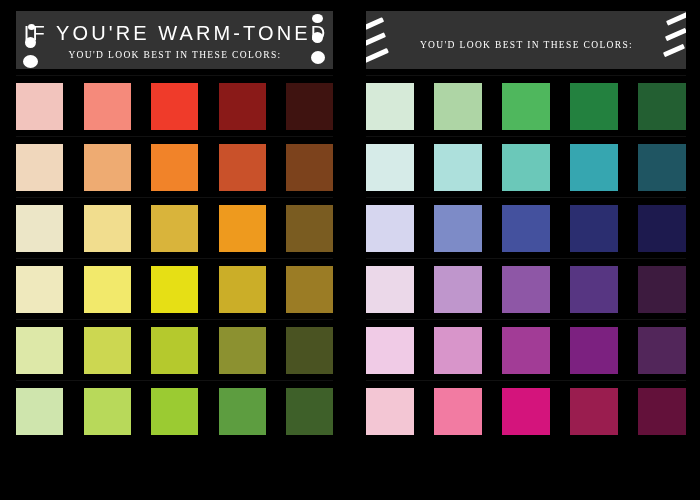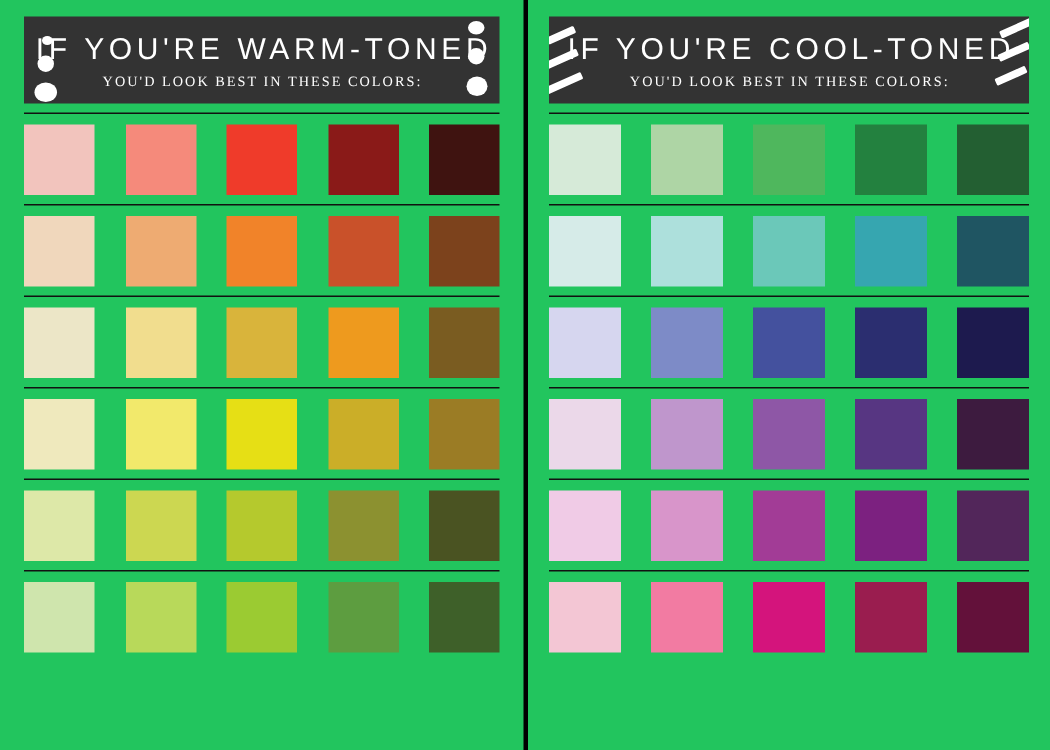--- a/index.html
+++ b/index.html
@@ -5,21 +5,21 @@
   * { box-sizing: border-box; margin: 0; padding: 0; }
   html, body {
     width: 700px; height: 500px;
     background: #ffffff;
     font-family: "Liberation Sans", sans-serif;
     overflow: hidden;
   }
   .sheet {
     position: relative;
     width: 700px; height: 500px;
-    background: #22c55e;
+    background: #000000;
     display: flex;
     align-items: flex-end;
   }
   .divider-vertical {
     position: absolute;
     left: 349px; top: 0;
     width: 3px; height: 500px;
     background: #000000;
   }
   .panel {
@@ -223,21 +223,20 @@
         <span class="dash s1"></span>
         <span class="dash s2"></span>
         <span class="dash s3"></span>
       </div>
       <div class="deco right">
         <span class="dash s1"></span>
         <span class="dash s2"></span>
         <span class="dash s3"></span>
       </div>
       <div class="header-inner">
-        <div class="header-title">IF YOU'RE COOL-TONED</div>
         <div class="header-sub">YOU'D LOOK BEST IN THESE COLORS:</div>
       </div>
     </div>
 
     <div class="rows">
 
       <div class="row">
         <div class="rule"></div>
         <div class="swatches">
           <div class="swatch" style="background-color: rgb(214, 234, 216);"></div>

